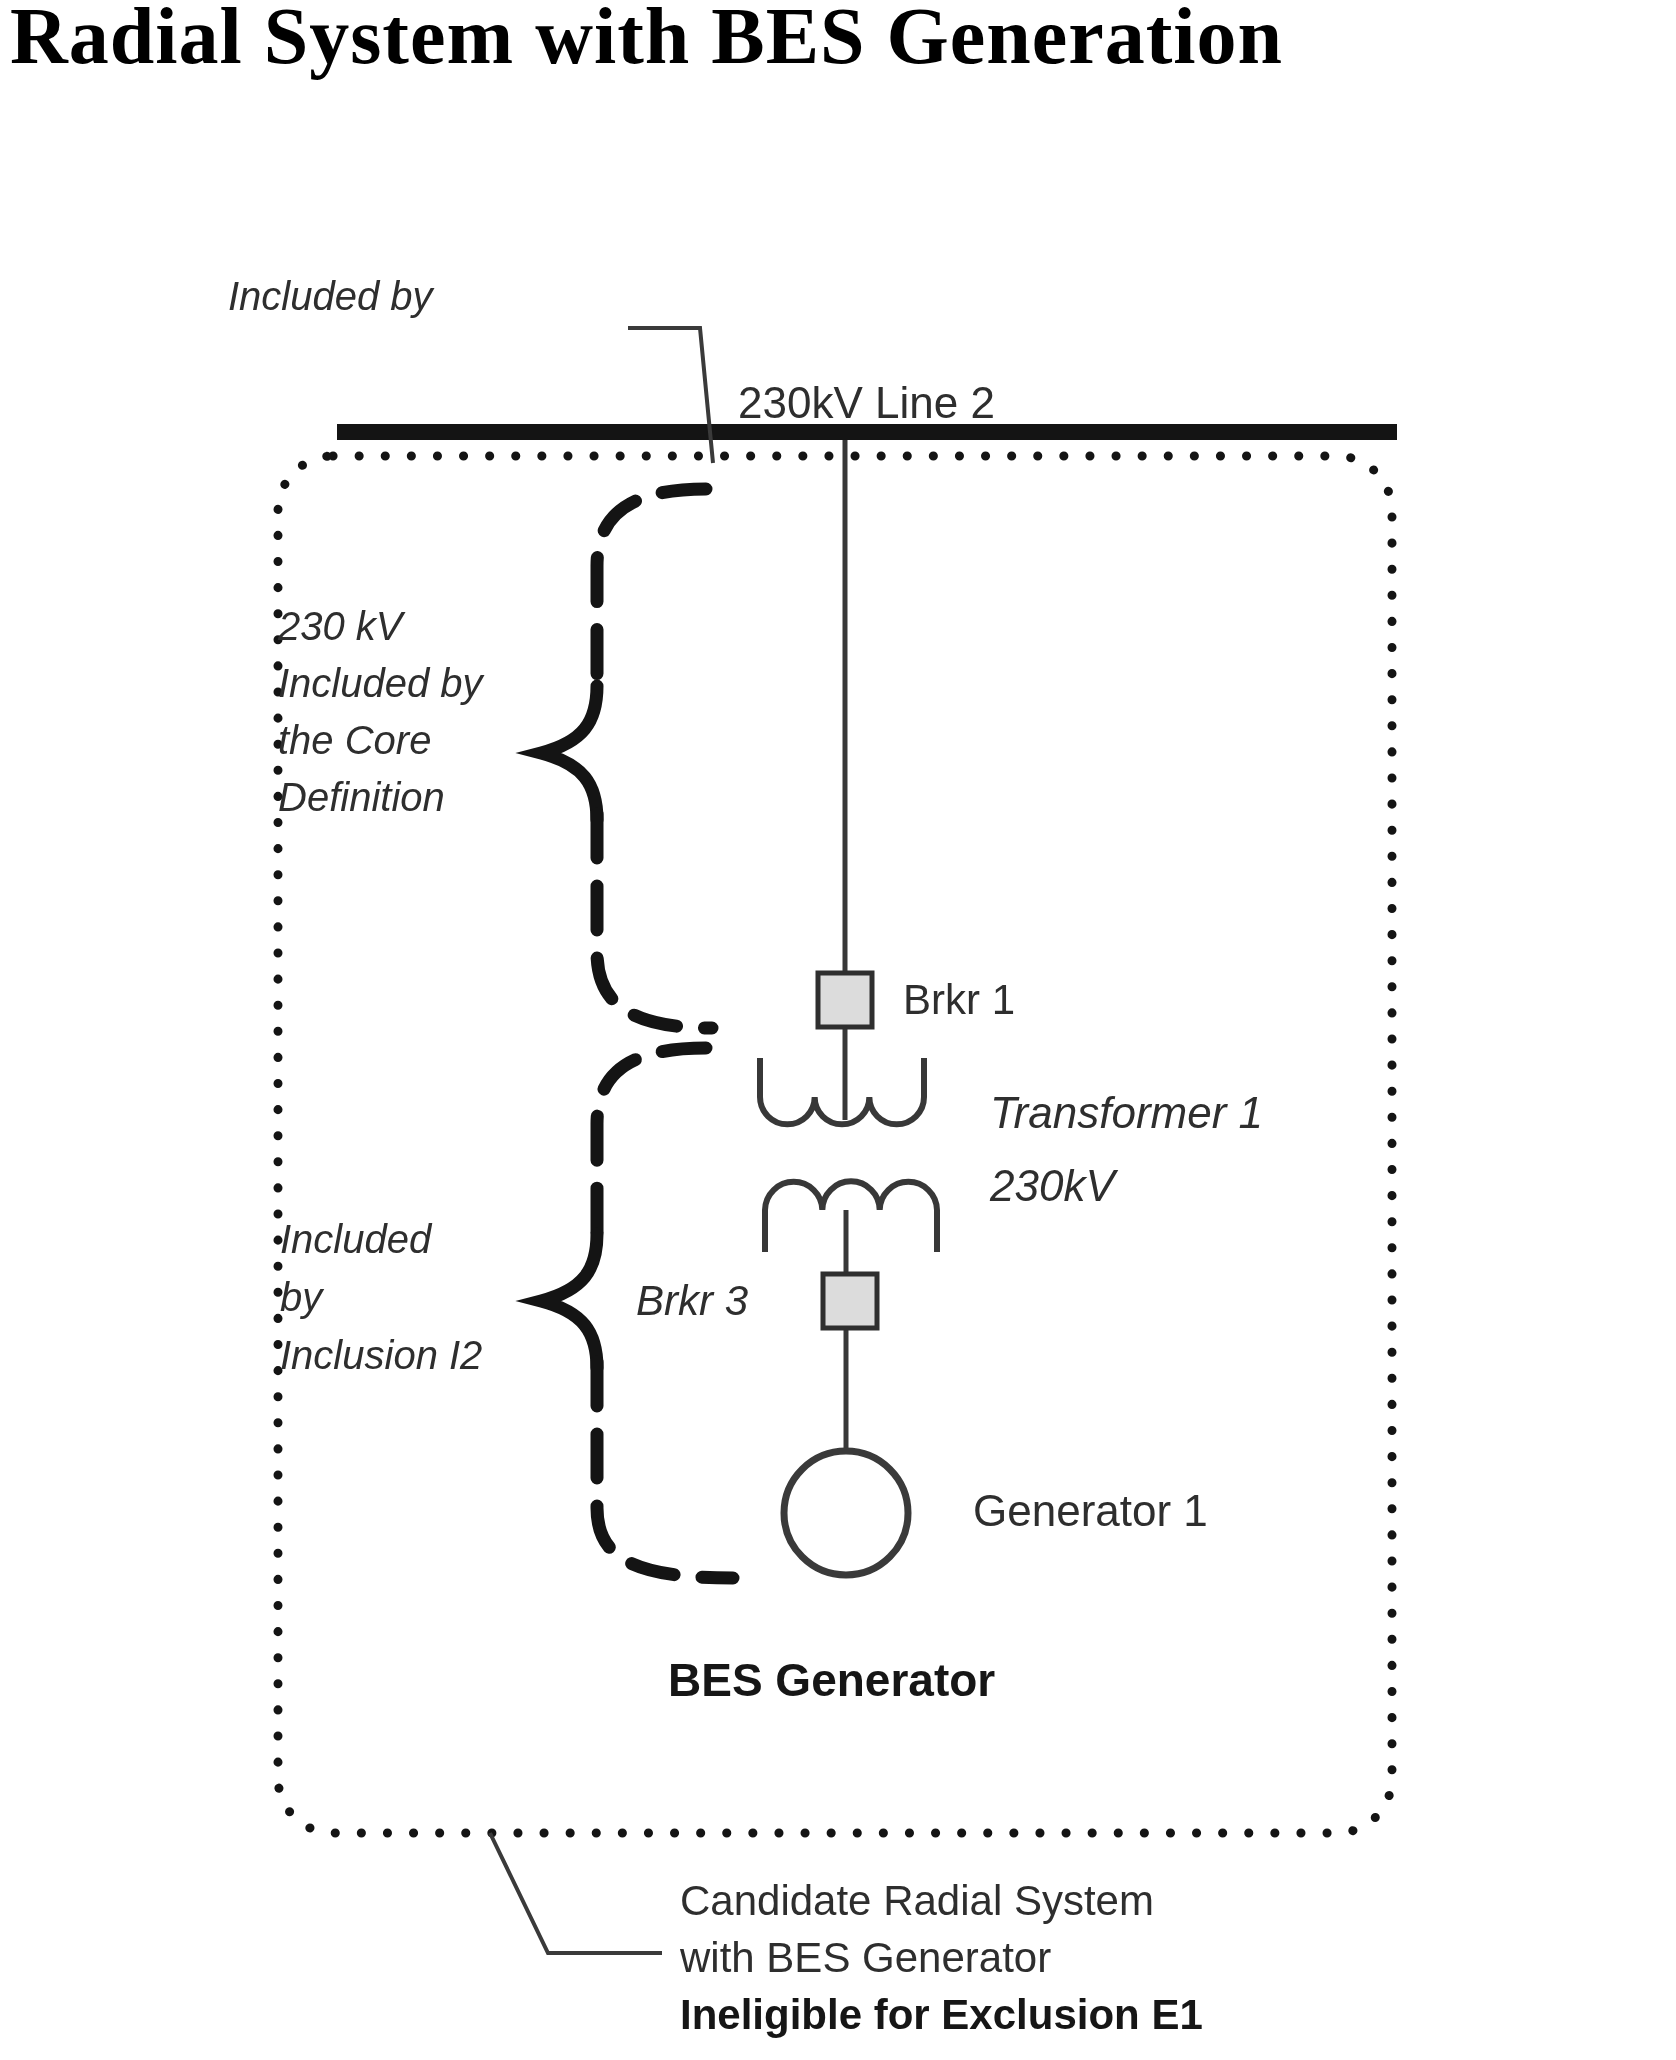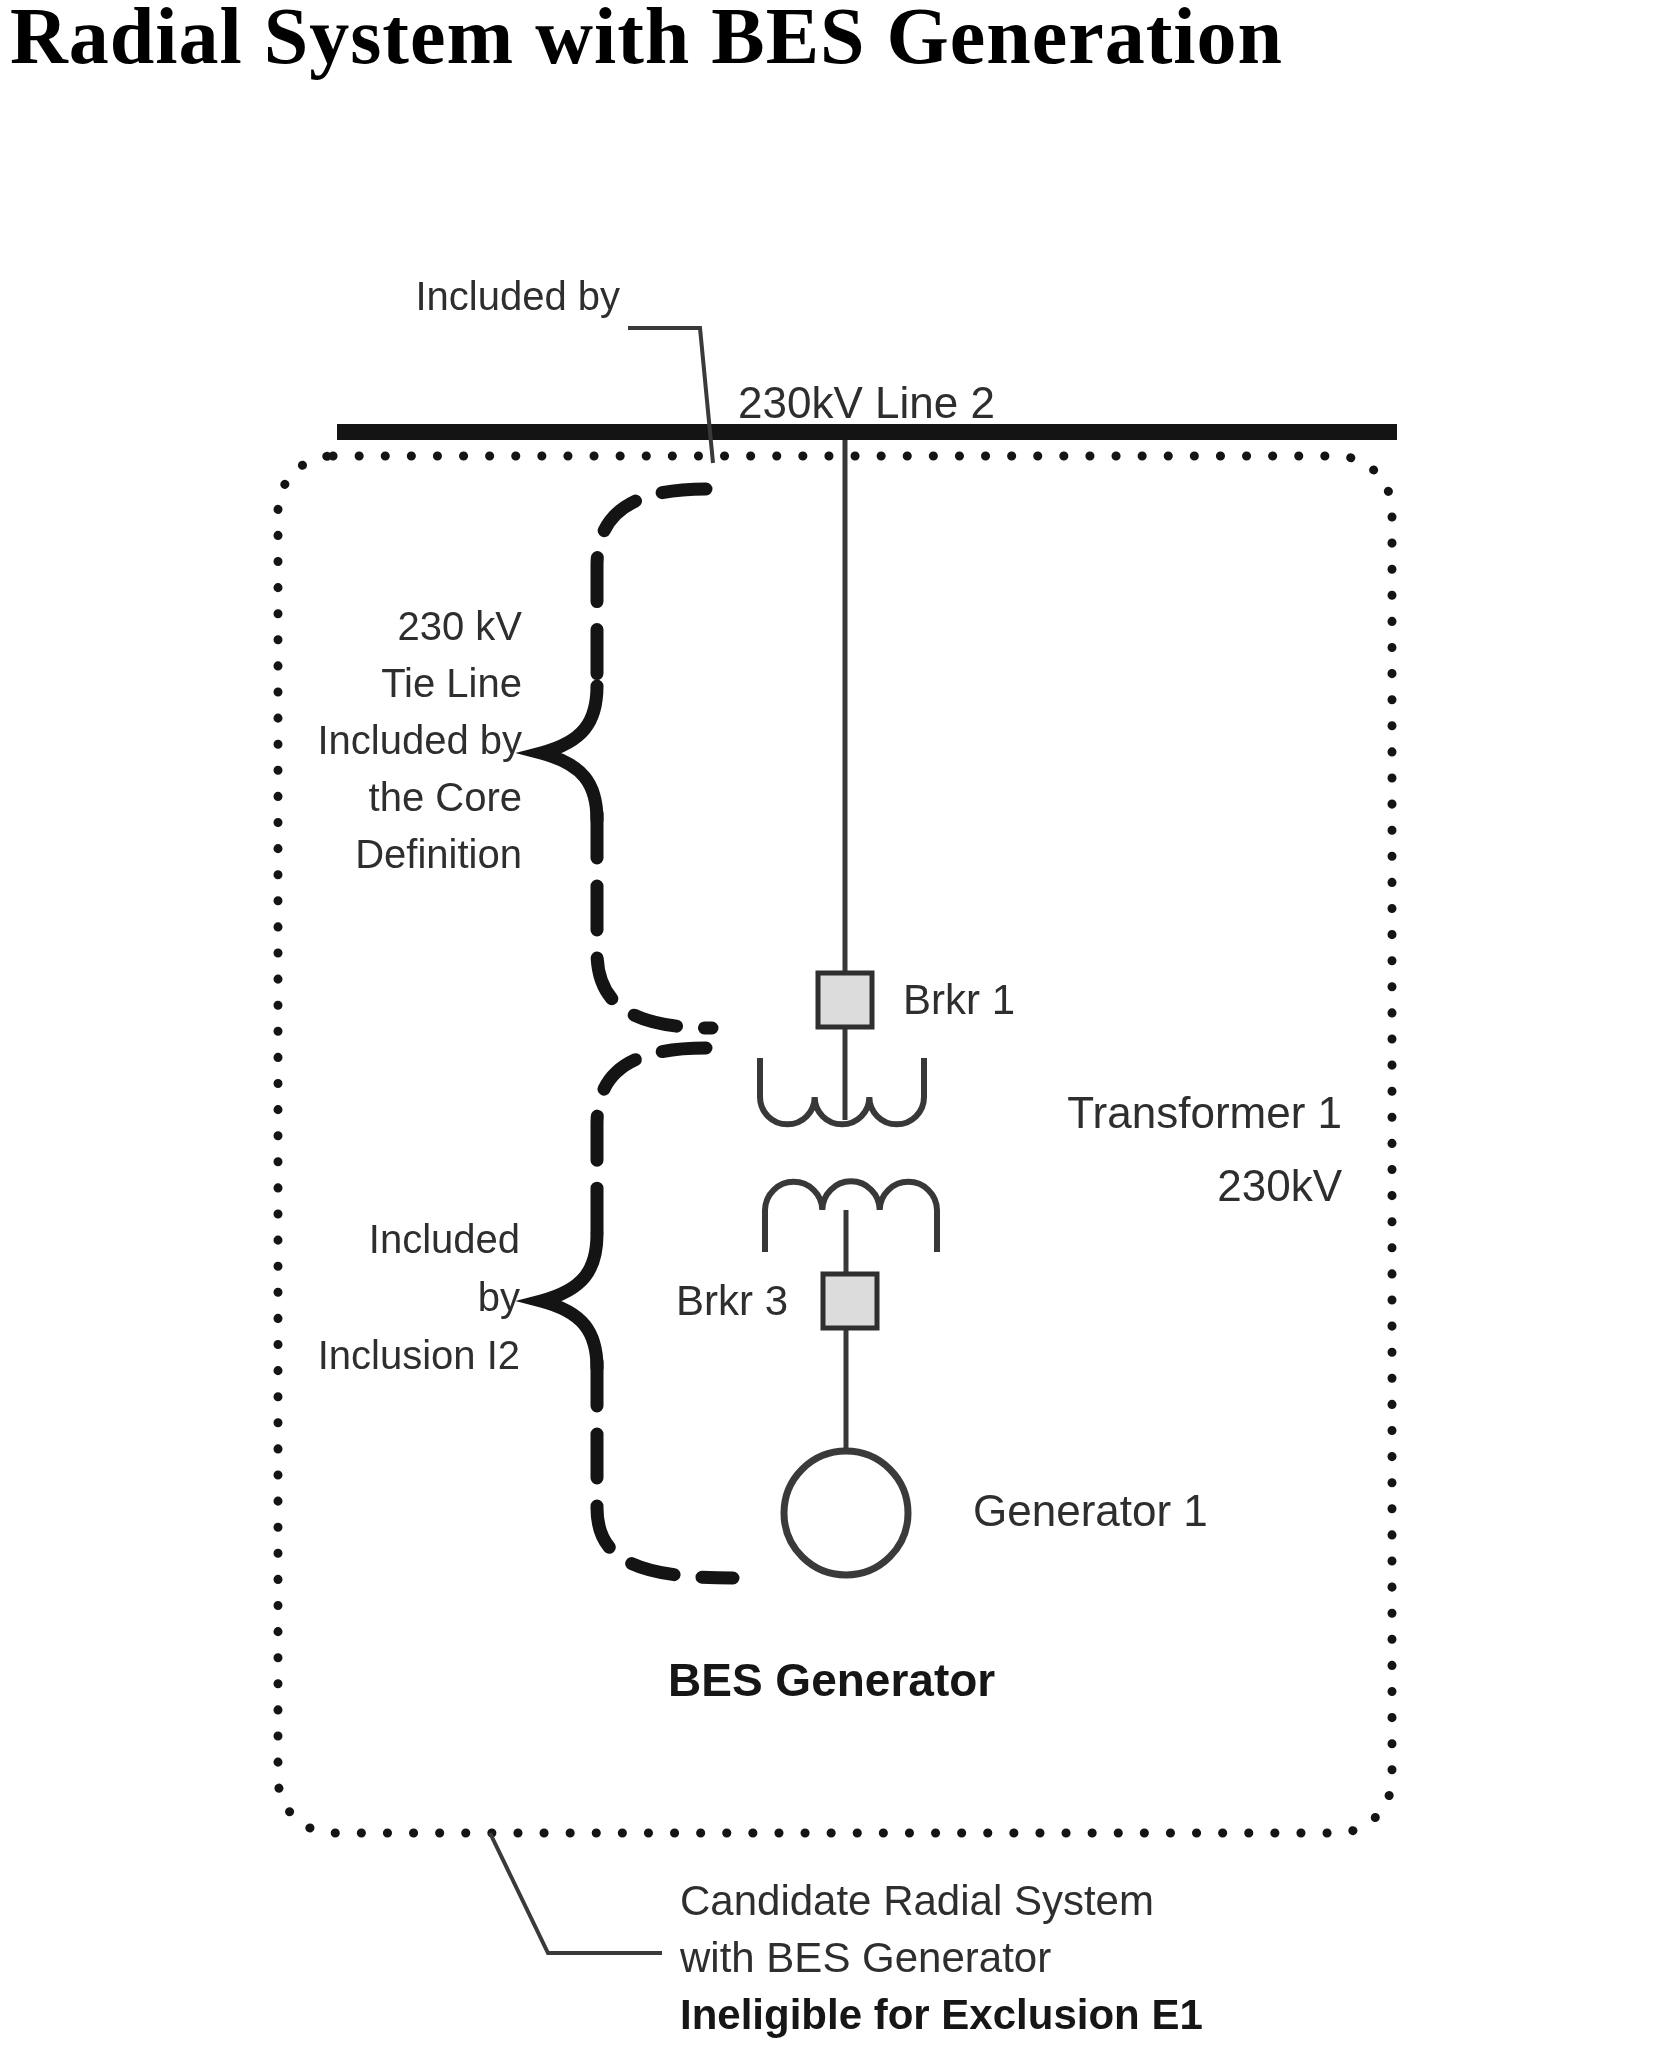--- a/index.html
+++ b/index.html
@@ -2,21 +2,21 @@
 <html style="--ink: #141414; --text: #2e2e2e; --fill-breaker: #dcdcdc; --background: #ffffff;"><head>
 <meta charset="utf-8">
 <style>
   html,body{margin:0;padding:0;background:#fff;}
   #page{position:relative;width:1676px;height:2060px;background:var(--background,#fff);
         font-family:"Liberation Sans",sans-serif;overflow:hidden;}
   #title{position:absolute;left:10px;top:-6px;width:1660px;
          font-family:"Liberation Serif",serif;font-weight:bold;font-size:80px;
          line-height:84px;color:#000;letter-spacing:1px;white-space:nowrap;}
   .lbl{position:absolute;color:var(--text,#2e2e2e);font-size:40px;line-height:57px;}
-  .r{text-align:right;}
+  .r{text-align:left;font-style:italic;}
   #top-note{left:228px;top:268px;width:392px;line-height:56px;}
   #line2-label{left:738px;top:374px;font-size:44px;white-space:nowrap;}
   #tie-note{left:278px;top:598px;width:244px;}
   #inclusion-note{left:280px;top:1210px;width:240px;line-height:58px;}
   #brkr1-label{left:903px;top:971px;font-size:42px;}
   #xfmr-note{left:990px;top:1076px;width:352px;font-size:44px;line-height:73px;}
   #brkr3-label{left:636px;top:1272px;width:152px;font-size:42px;}
   #gen1-label{left:973px;top:1482px;font-size:44px;}
   #bes-label{left:668px;top:1608px;font-size:46px;font-weight:bold;color:#161616;margin-top:44px;}
   #bottom-note{left:680px;top:1872px;font-size:42px;line-height:57px;}
@@ -80,21 +80,20 @@
   </svg>
 
   <div id="top-note" class="lbl r">
     <div>Included by</div>
   </div>
 
   <div id="line2-label" class="lbl">230kV Line 2</div>
 
   <div id="tie-note" class="lbl r">
     <div>230 kV</div>
-    <div>Tie Line</div>
     <div>Included by</div>
     <div>the Core</div>
     <div>Definition</div>
   </div>
 
   <div id="inclusion-note" class="lbl r">
     <div>Included</div>
     <div>by</div>
     <div>Inclusion I2</div>
   </div>

